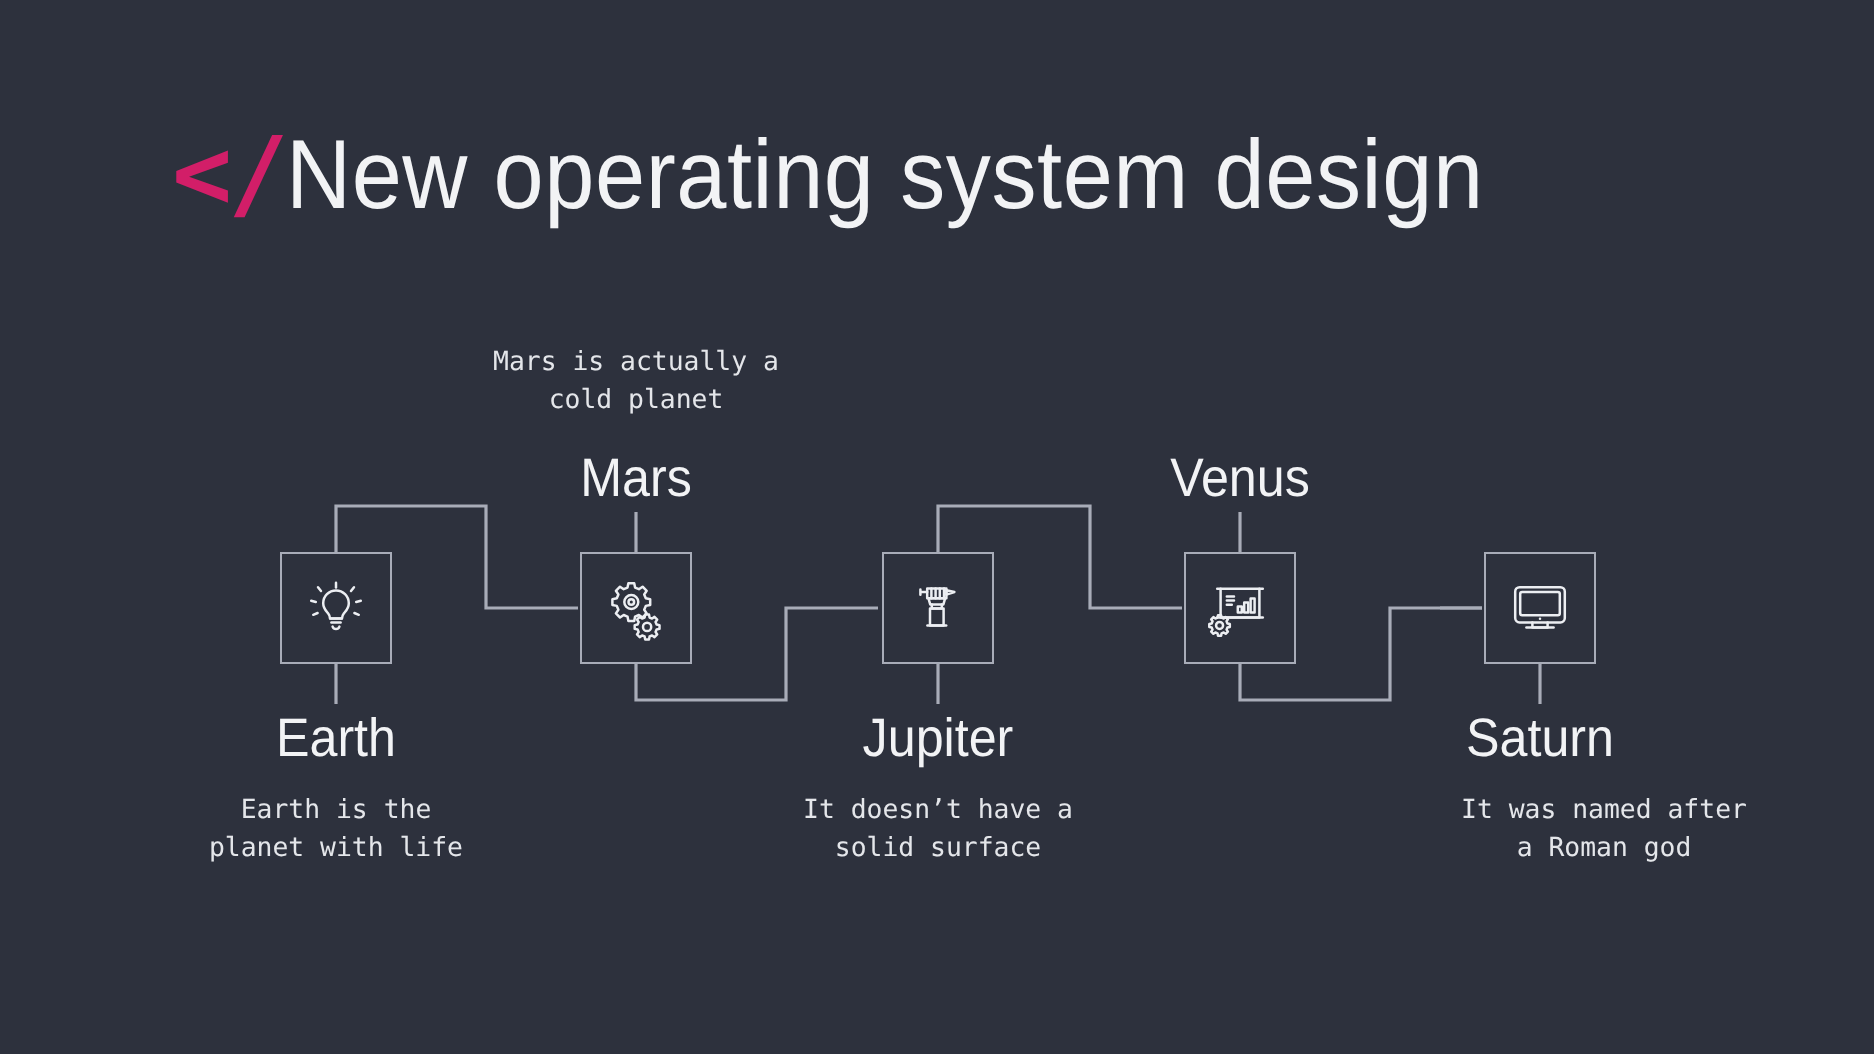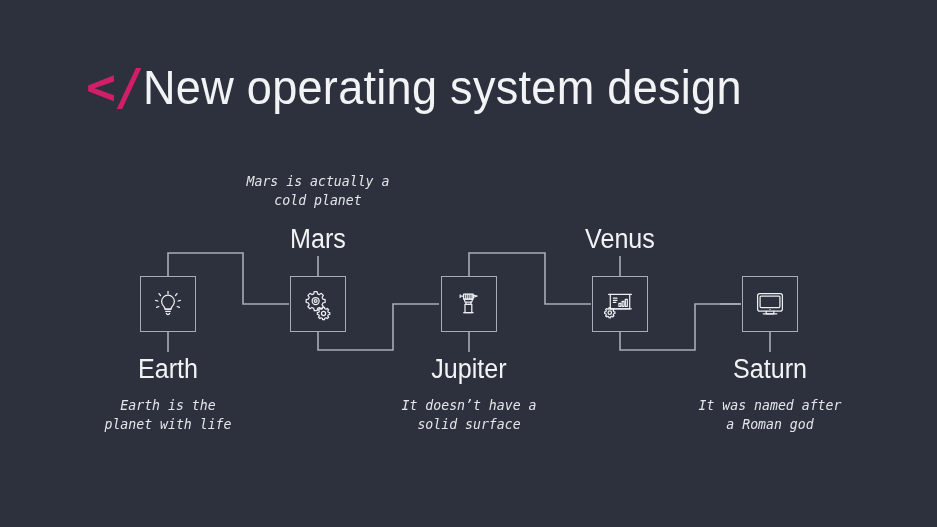--- a/index.html
+++ b/index.html
@@ -103,21 +103,20 @@
   
   .node-desc {
     position: absolute;
     font-family: "DejaVu Sans Mono", monospace;
     font-size: 13.2px;
     color: #e4e6ea;
     text-align: center;
     line-height: 18.5px;
     white-space: pre-line;
     letter-spacing: 0px;
-    font-style: italic;
   }
 </style>
 </head>
 <body>
 
 <div id="slide">
 
   <div id="title-block">
     <span id="title-accent">&lt;/</span>
     <span id="title-text">New operating system design</span>
@@ -227,16 +226,16 @@
           <rect x="4.6" y="6.6" width="24.8" height="17.6" rx="2.2"></rect>
           <rect x="7.1" y="9.0" width="19.8" height="11.6" rx="1.0"></rect>
           <path d="M17 22.4 l0 0.01"></path>
           <path d="M13.2 24.2 l0 2.6 l7.6 0 l0 -2.6"></path>
           <path d="M10.2 26.8 l13.6 0"></path>
         </g>
       </svg>
     </span>
   </div>
   <div class="node-title" style="left:670px; top:356px; width:200px;">Saturn</div>
-  <div class="node-desc" style="left:656px; top:397px; width:228px;">It was named after
+  <div class="node-desc" style="left:688px; top:397px; width:228px;">It was named after
 a Roman god</div>
 
 </div>
 
 </body></html>

